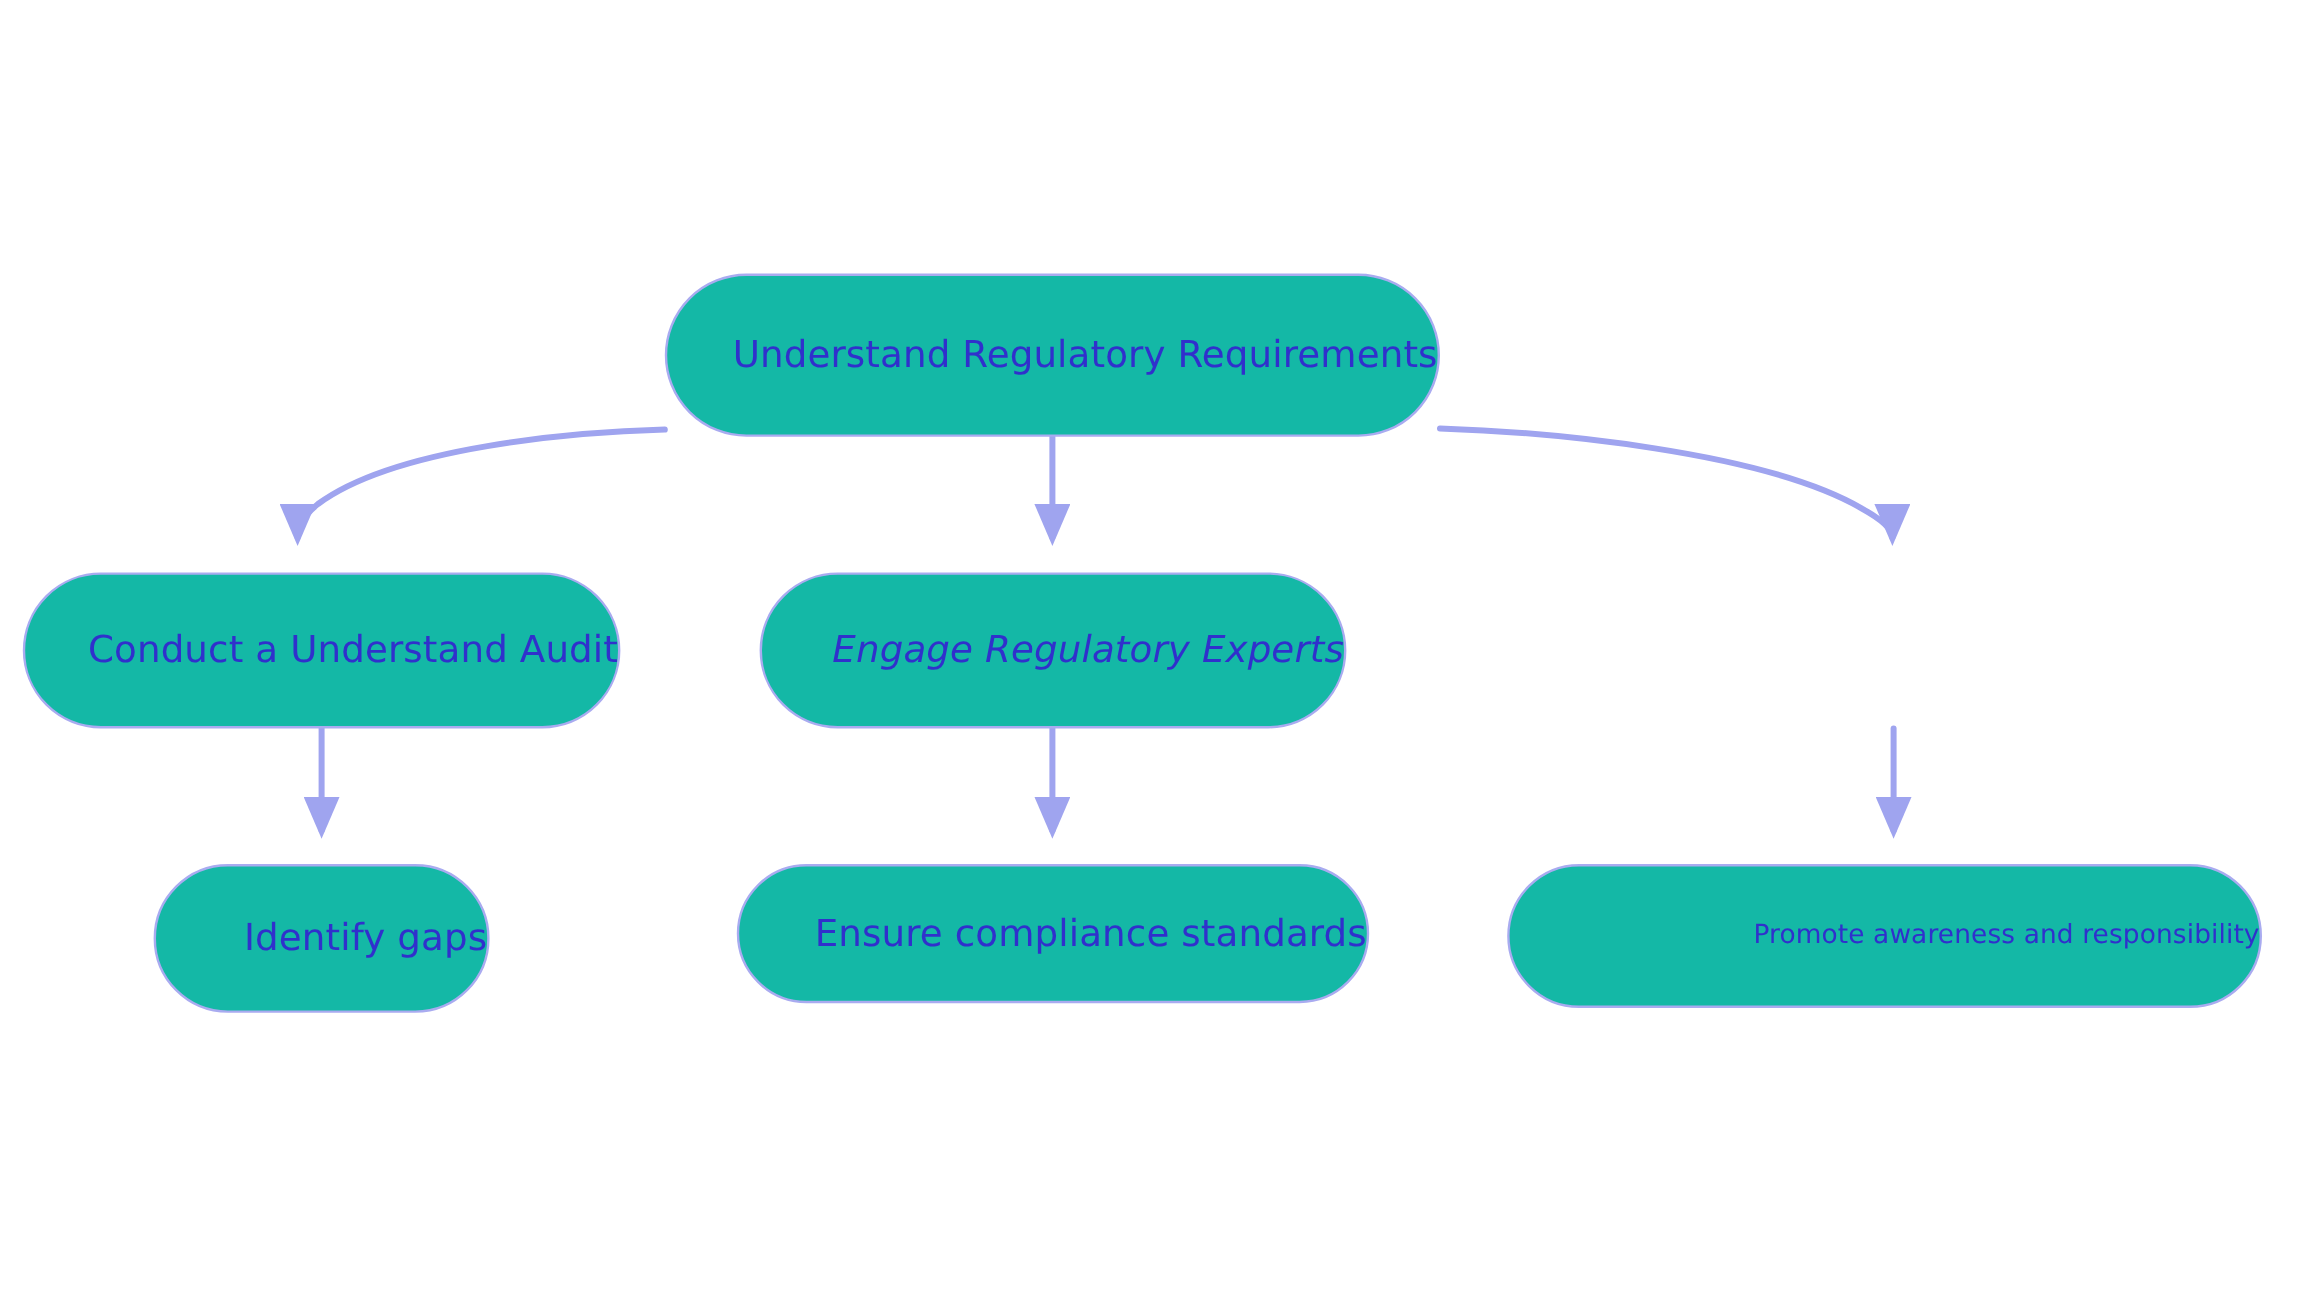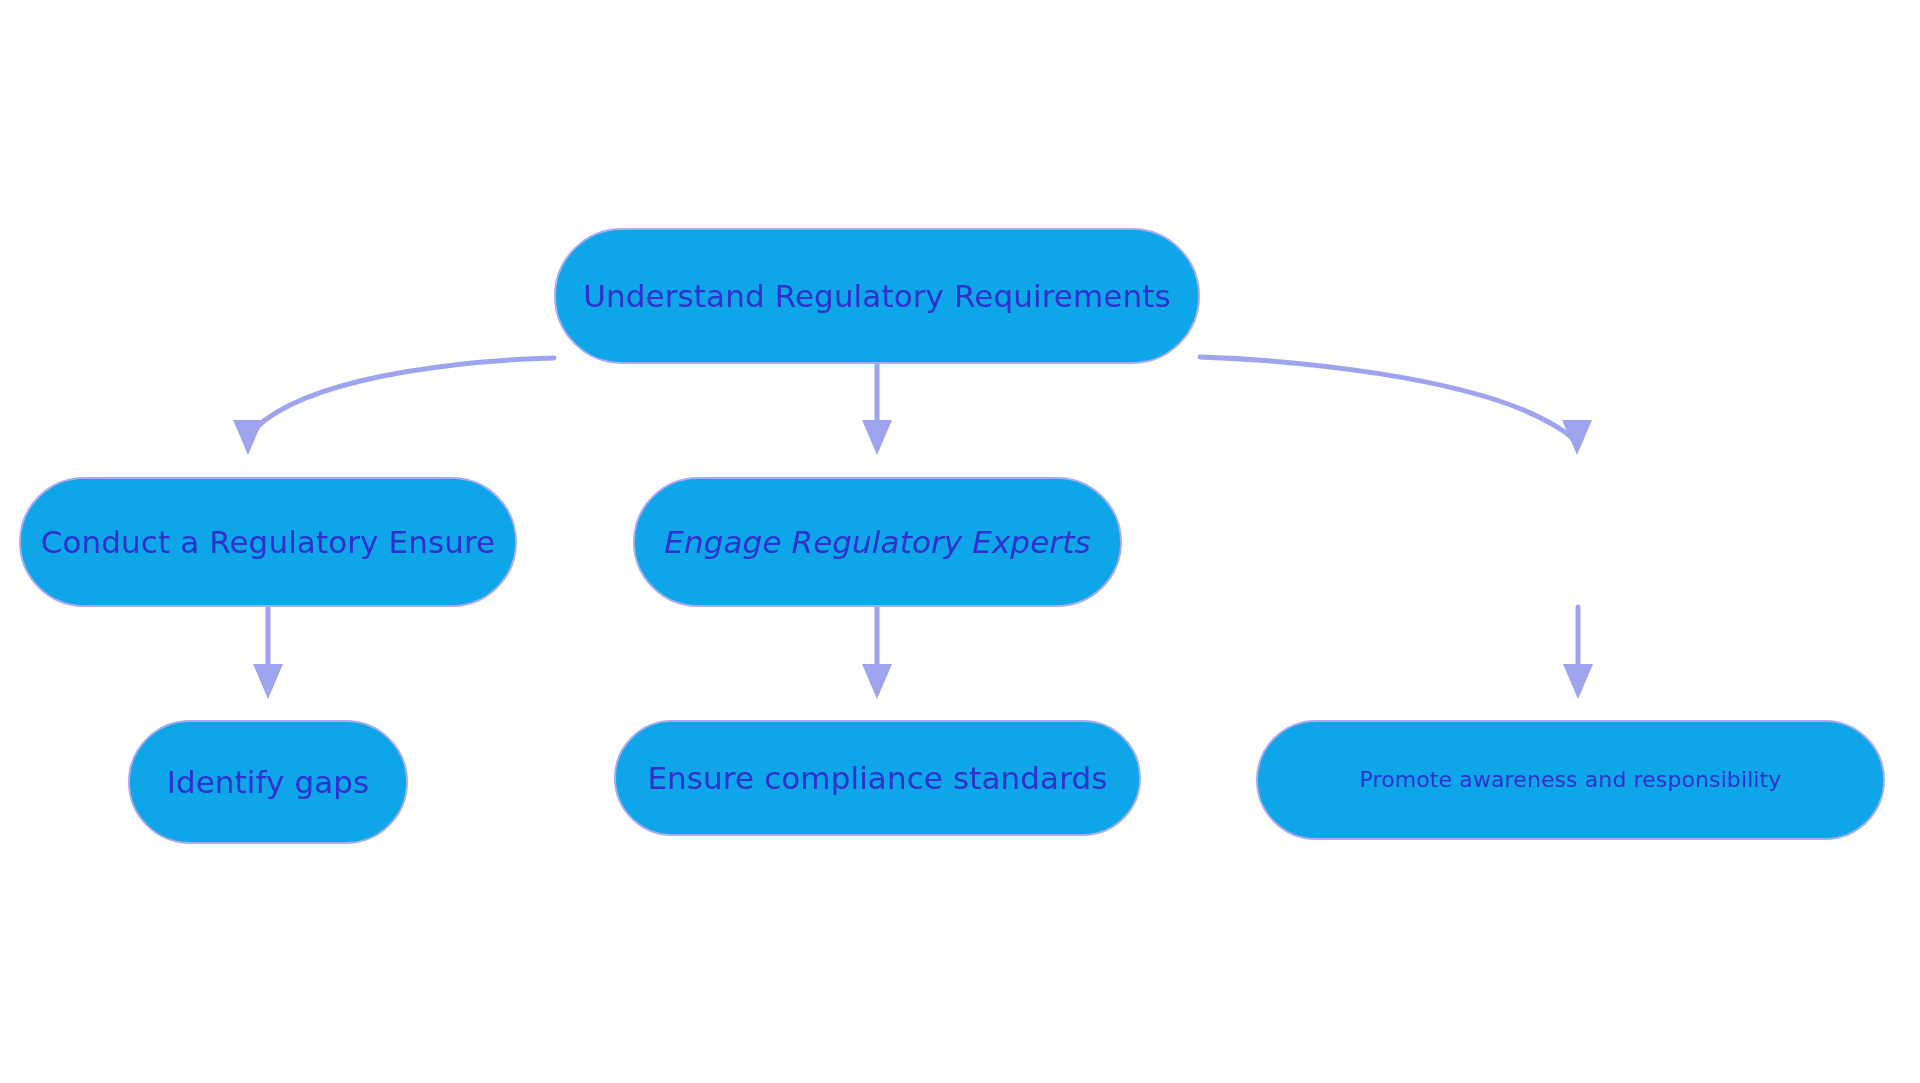--- a/index.html
+++ b/index.html
@@ -25,22 +25,22 @@
     top: 0;
     width: 1920px;
     height: 1083px;
     pointer-events: none;
   }
   .node {
     position: absolute;
     box-sizing: border-box;
     display: flex;
     align-items: center;
-    justify-content: center;
-    background: #0ea5e9;
+    justify-content: flex-end;
+    background: #14b8a6;
     border: 2px solid #a9abf0;
     border-radius: 999px;
     color: #3030cc;
     font-family: "DejaVu Sans", "Liberation Sans", sans-serif;
     font-weight: 400;
     letter-spacing: 0.1px;
     white-space: nowrap;
   }
   .node-label {
     display: block;
@@ -121,21 +121,21 @@
     <path d="M 877,607 L 877,692" fill="none" stroke="#9fa4ef" stroke-width="5" stroke-linecap="round" marker-end="url(#arrowhead)"></path>
 
     <path d="M 1578,607 L 1578,692" fill="none" stroke="#9fa4ef" stroke-width="5" stroke-linecap="round" marker-end="url(#arrowhead)"></path>
   </svg>
 
   <div class="node node-root">
     <span class="node-label">Understand Regulatory Requirements</span>
   </div>
 
   <div class="node node-b1">
-    <span class="node-label">Conduct a Regulatory Ensure</span>
+    <span class="node-label">Conduct a Understand Audit</span>
   </div>
 
   <div class="node node-b2">
     <span class="node-label">Engage Regulatory Experts</span>
   </div>
 
 
   <div class="node node-l1">
     <span class="node-label">Identify gaps</span>
   </div>

